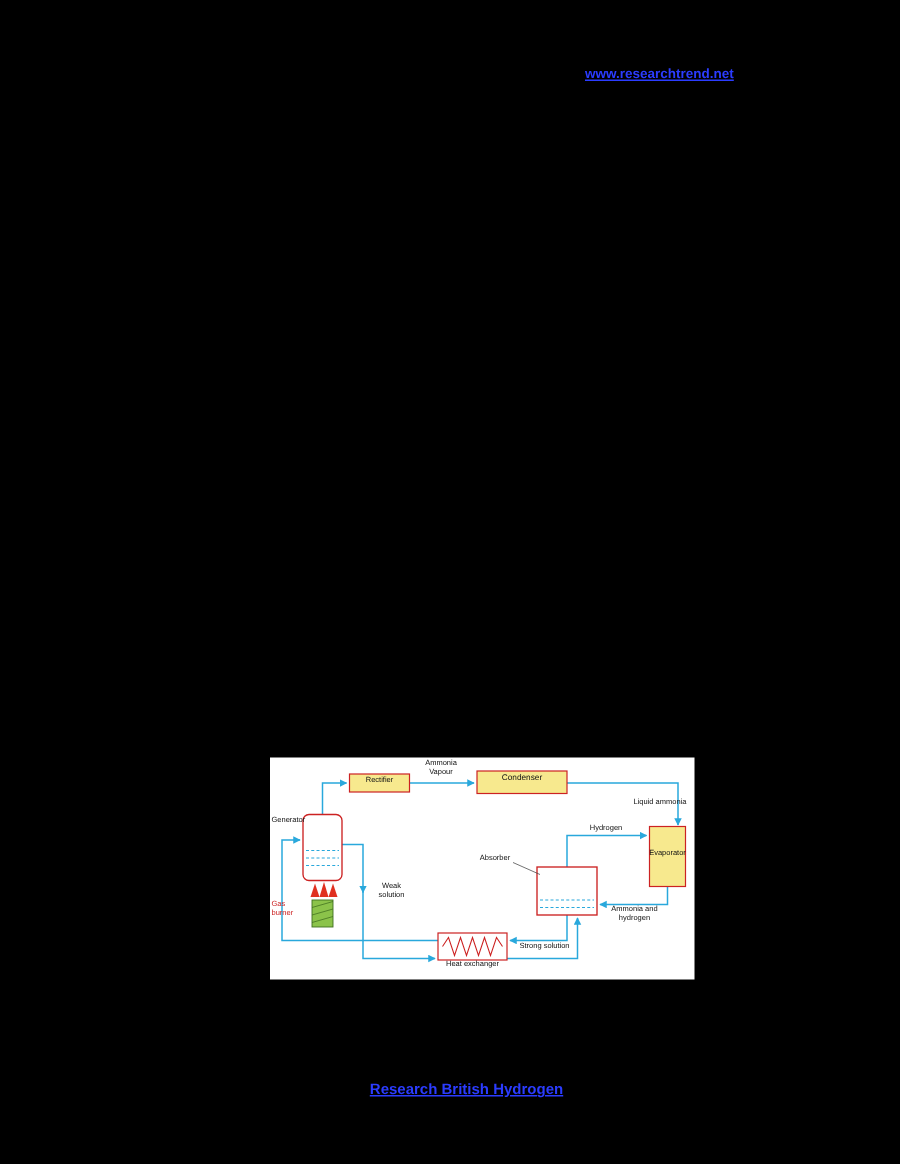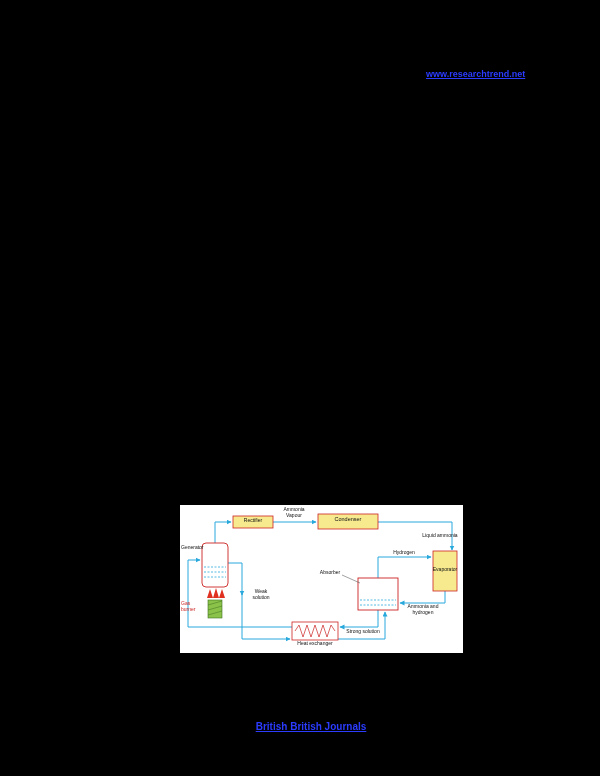--- a/index.html
+++ b/index.html
@@ -12,21 +12,21 @@
   }
   .page-link {
     position:absolute;
     color:var(--link, #2b3cff);
     font-weight:bold;
     font-size:9px;
     text-decoration:underline;
     cursor:pointer;
     white-space:nowrap;
   }
-  #top-link { left:426px; top:44px;margin-top:25px; }
+  #top-link { left:390px; top:44px; }
   #bottom-link { left:311px; top:721px; transform:translateX(-50%); font-size:10px; }
 
   .figure {
     position:absolute; left:180px; top:505px;
     width:283px; height:148px;
     background:#ffffff;
   }
   .figure svg { position:absolute; left:0; top:0; }
 
   .lbl {
@@ -124,15 +124,15 @@
     <div class="lbl" style="left:246px; top:62px; width:38px;">Evaporator</div>
     <div class="lbl left" style="left:1px; top:40px; width:22px;">Generator</div>
     <div class="lbl left red" style="left:1px; top:96px; width:24px;">Gas burner</div>
     <div class="lbl" style="left:66px; top:84px; width:30px;">Weak solution</div>
     <div class="lbl" style="left:134px; top:65px; width:32px;">Absorber</div>
     <div class="lbl" style="left:220px; top:99px; width:46px;">Ammonia and hydrogen</div>
     <div class="lbl" style="left:160px; top:124px; width:46px;">Strong solution</div>
     <div class="lbl" style="left:105px; top:136px; width:60px;">Heat exchanger</div>
   </div>
 
-  <a id="bottom-link" class="page-link">British British Journals</a>
+  <a id="bottom-link" class="page-link">Research British Hydrogen</a>
 
 </div>
 
 </body></html>

